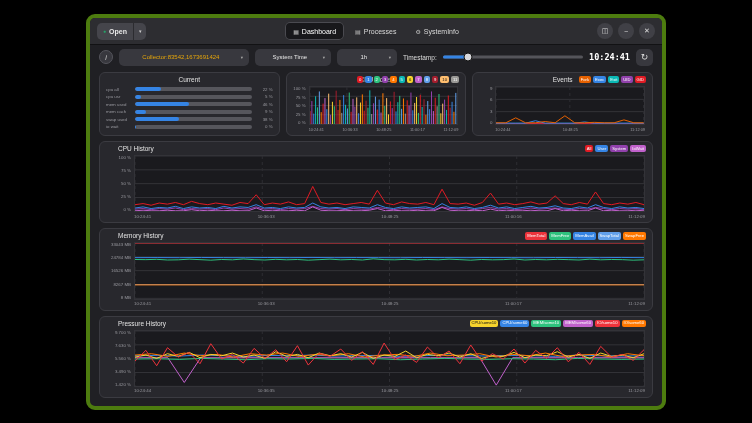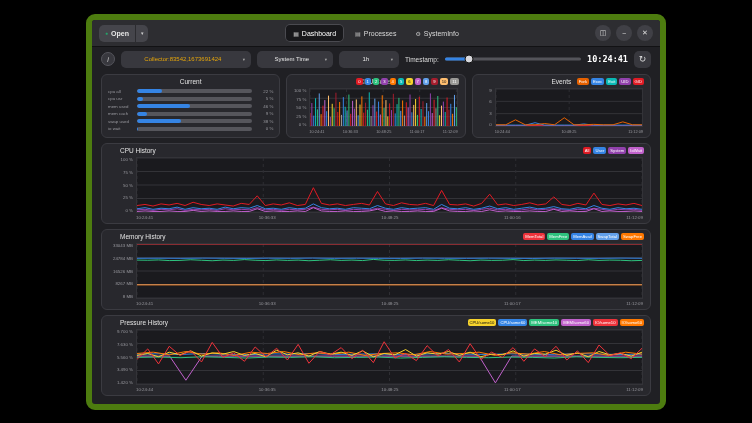--- a/index.html
+++ b/index.html
@@ -1,19 +1,19 @@
 <!DOCTYPE html>
 <html><head>
 <meta charset="utf-8">
 <style>
   * { box-sizing: border-box; margin: 0; padding: 0; }
   body { background:#000; font-family:"Liberation Sans", sans-serif; }
   .stage { position:relative; width:752px; height:423px; background:#000; overflow:hidden; color:#e8e8e8; }
   .window { position:absolute; left:86px; top:14px; width:580px; height:396px;
-            background:#202024; border-radius:9px; border:6px solid #4d7c0f;
+            background:#202024; border-radius:9px; border:4px solid #4d7c0f;
             box-shadow:0 10px 28px rgba(0,0,0,.85); display:flex; flex-direction:column; overflow:hidden; }
   button { border:none; background:transparent; color:inherit; font:inherit; cursor:pointer; }
 
   
   .headerbar { height:27px; flex:0 0 27px; background:#2d2d31; border-bottom:1px solid #121214;
                display:flex; align-items:center; padding:0 7px; }
   .hb-left { flex:1; display:flex; align-items:center; }
   .hb-tabs { flex:0 0 auto; display:flex; gap:3px; }
   .hb-right { flex:1; display:flex; justify-content:flex-end; align-items:center; gap:5px; }
   .open-split { display:flex; height:17px; background:#45454b; border-radius:5px; overflow:hidden; align-items:stretch; }

